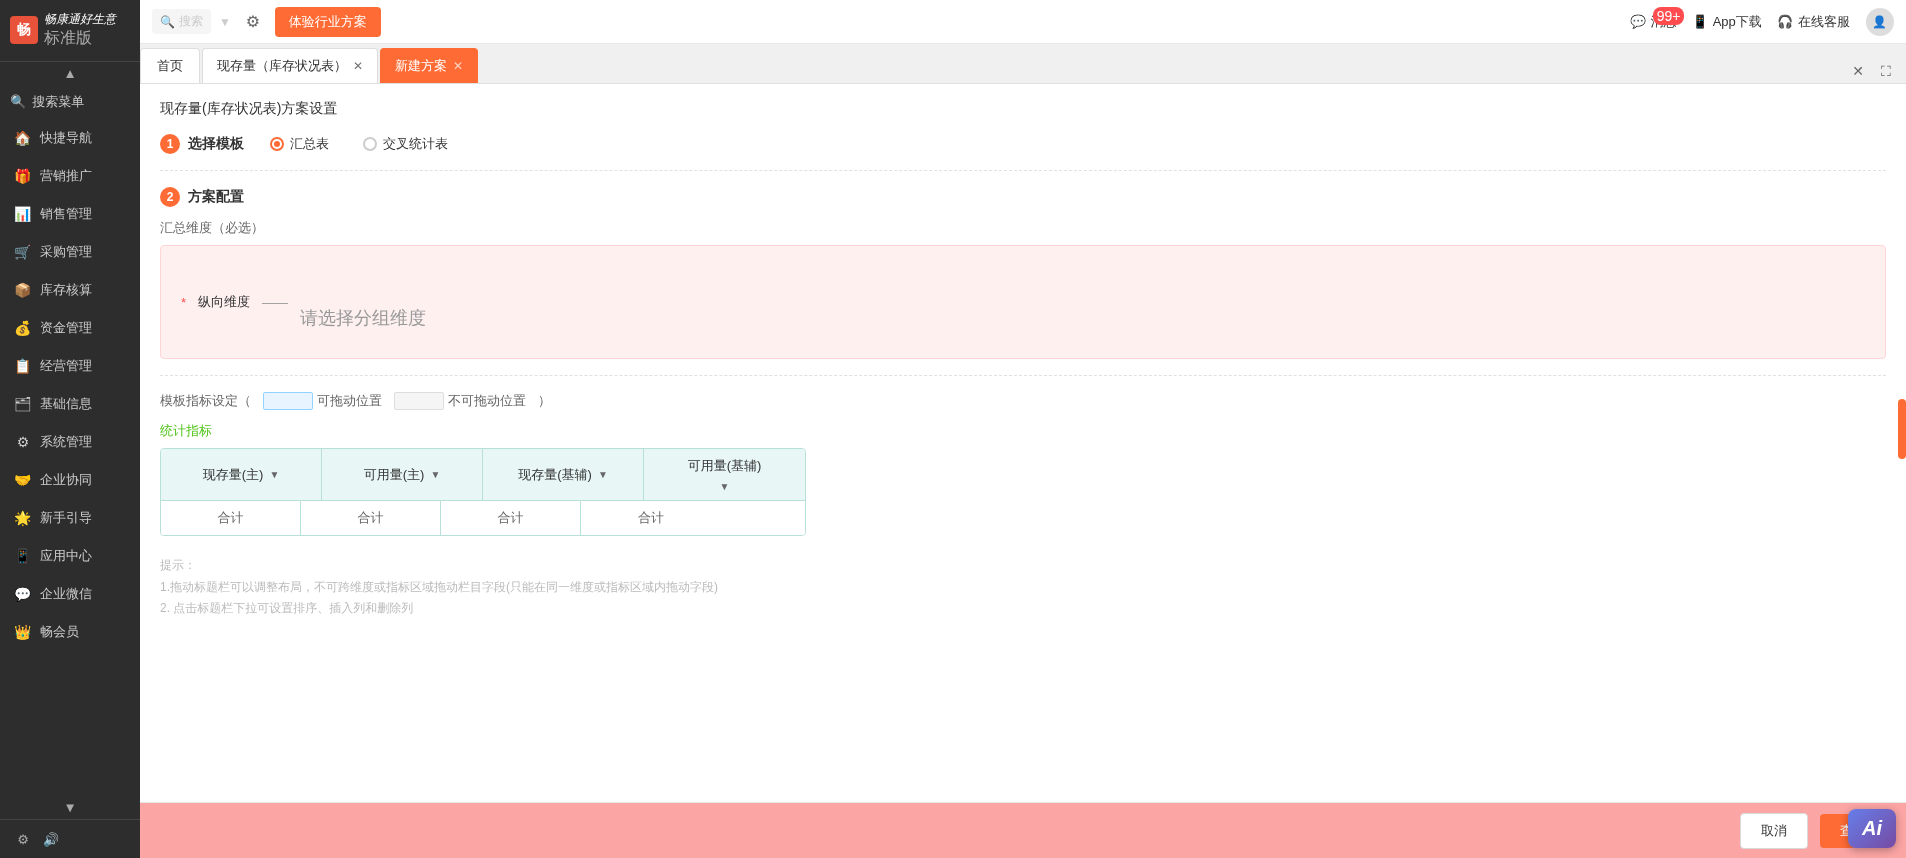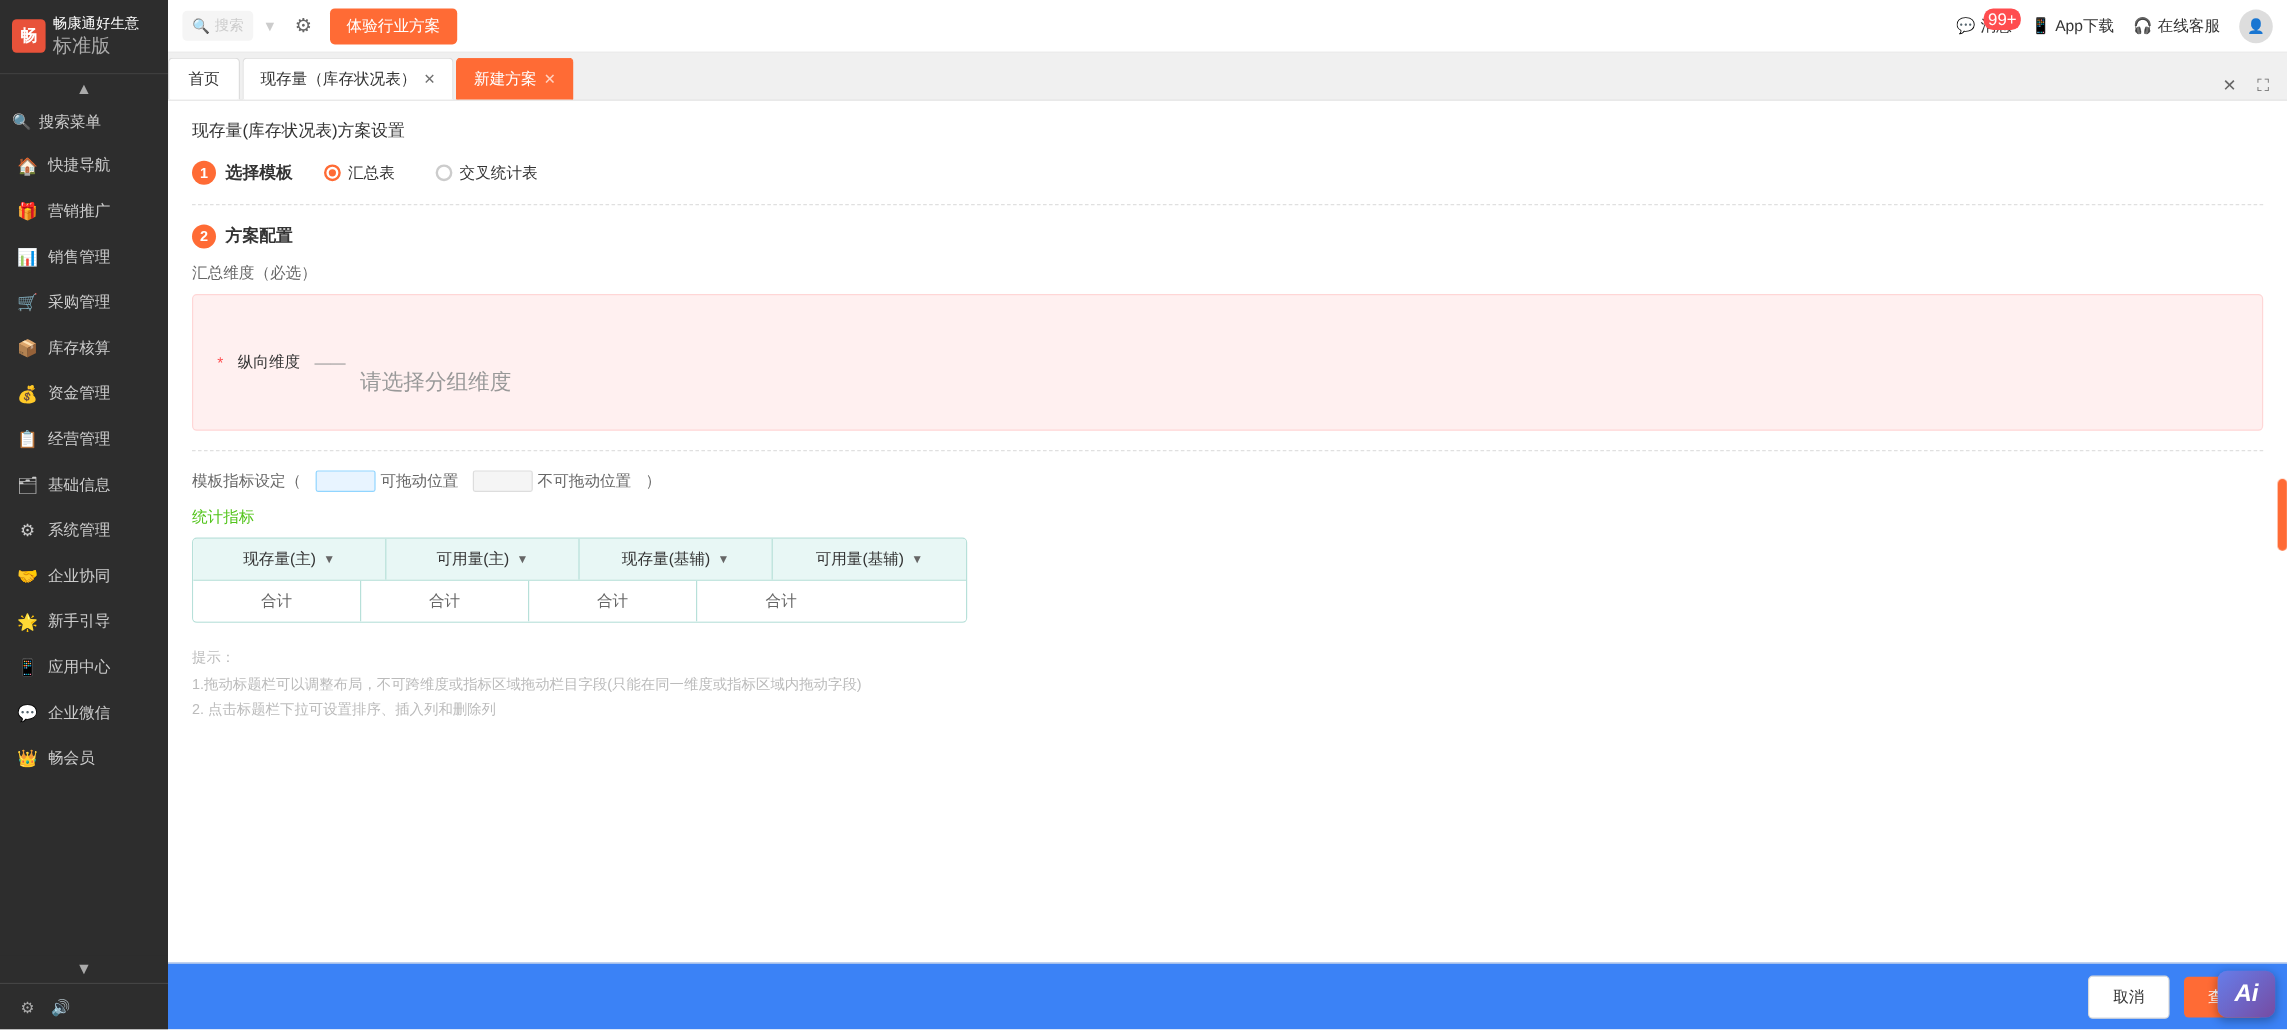--- a/index.html
+++ b/index.html
@@ -31,20 +31,21 @@
       align-items: center;
       justify-content: center;
       color: #fff;
       font-size: 14px;
       font-weight: bold;
     }
     .sidebar-logo .logo-text {
       color: #fff;
       font-size: 12px;
       line-height: 1.3;
+      font-style: italic;
     }
     .sidebar-logo .logo-badge {
       font-size: 16px;
       color: #aaa;
     }
     .sidebar-search {
       padding: 8px 10px;
       display: flex;
       align-items: center;
       gap: 6px;
@@ -423,21 +424,21 @@
       width: 161px;
       padding: 8px 12px;
       border-right: 1px solid #b7e0d9;
       display: flex;
       align-items: center;
       justify-content: center;
       gap: 6px;
       font-size: 13px;
       color: #333;
     }
-    .stat-col:last-child { border-right: none; }
+    .stat-col:last-child { border-right: none; flex-direction: column; }
     .stat-table-row {
       display: flex;
       background: #fff;
       border-top: 1px solid #b7e0d9;
     }
     .stat-cell {
       width: 140px;
       padding: 8px 12px;
       border-right: 1px solid #b7e0d9;
       text-align: center;
@@ -473,21 +474,21 @@
       width: 14px;
       height: 14px;
       border: 1px solid #ccc;
       border-radius: 2px;
       cursor: pointer;
     }
 
     
     .footer-bar {
       height: 56px;
-      background: #3b82f6;
+      background: #fca5a5;
       border-top: 1px solid #e8e8e8;
       display: flex;
       align-items: center;
       justify-content: flex-end;
       padding: 0 20px;
       gap: 12px;
     }
     .cancel-btn {
       padding: 8px 20px;
       border: 1px solid #d9d9d9;

